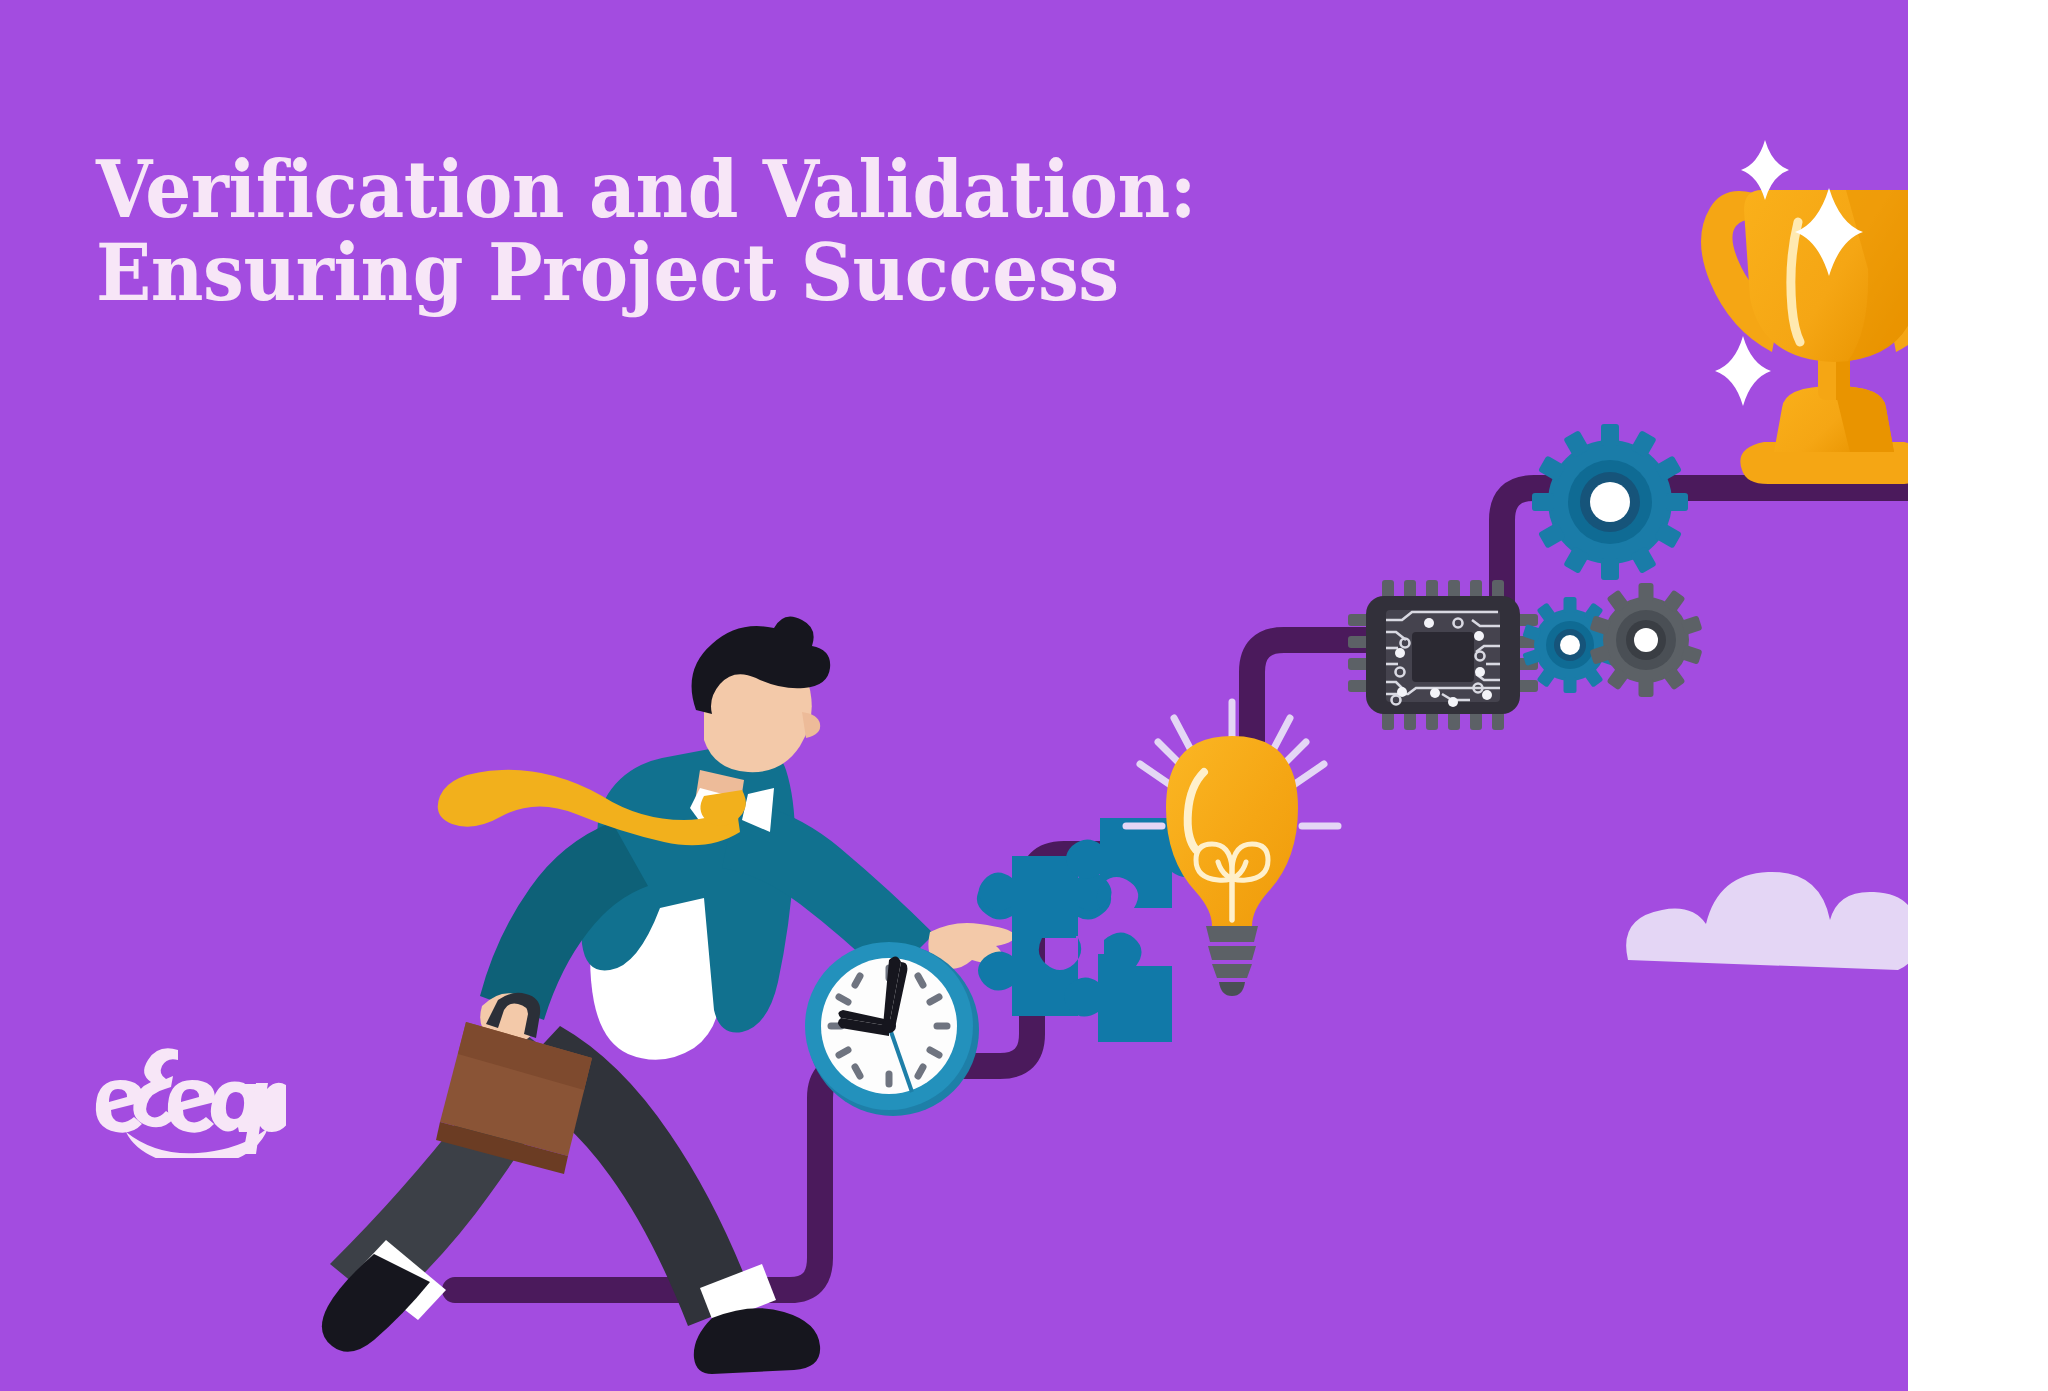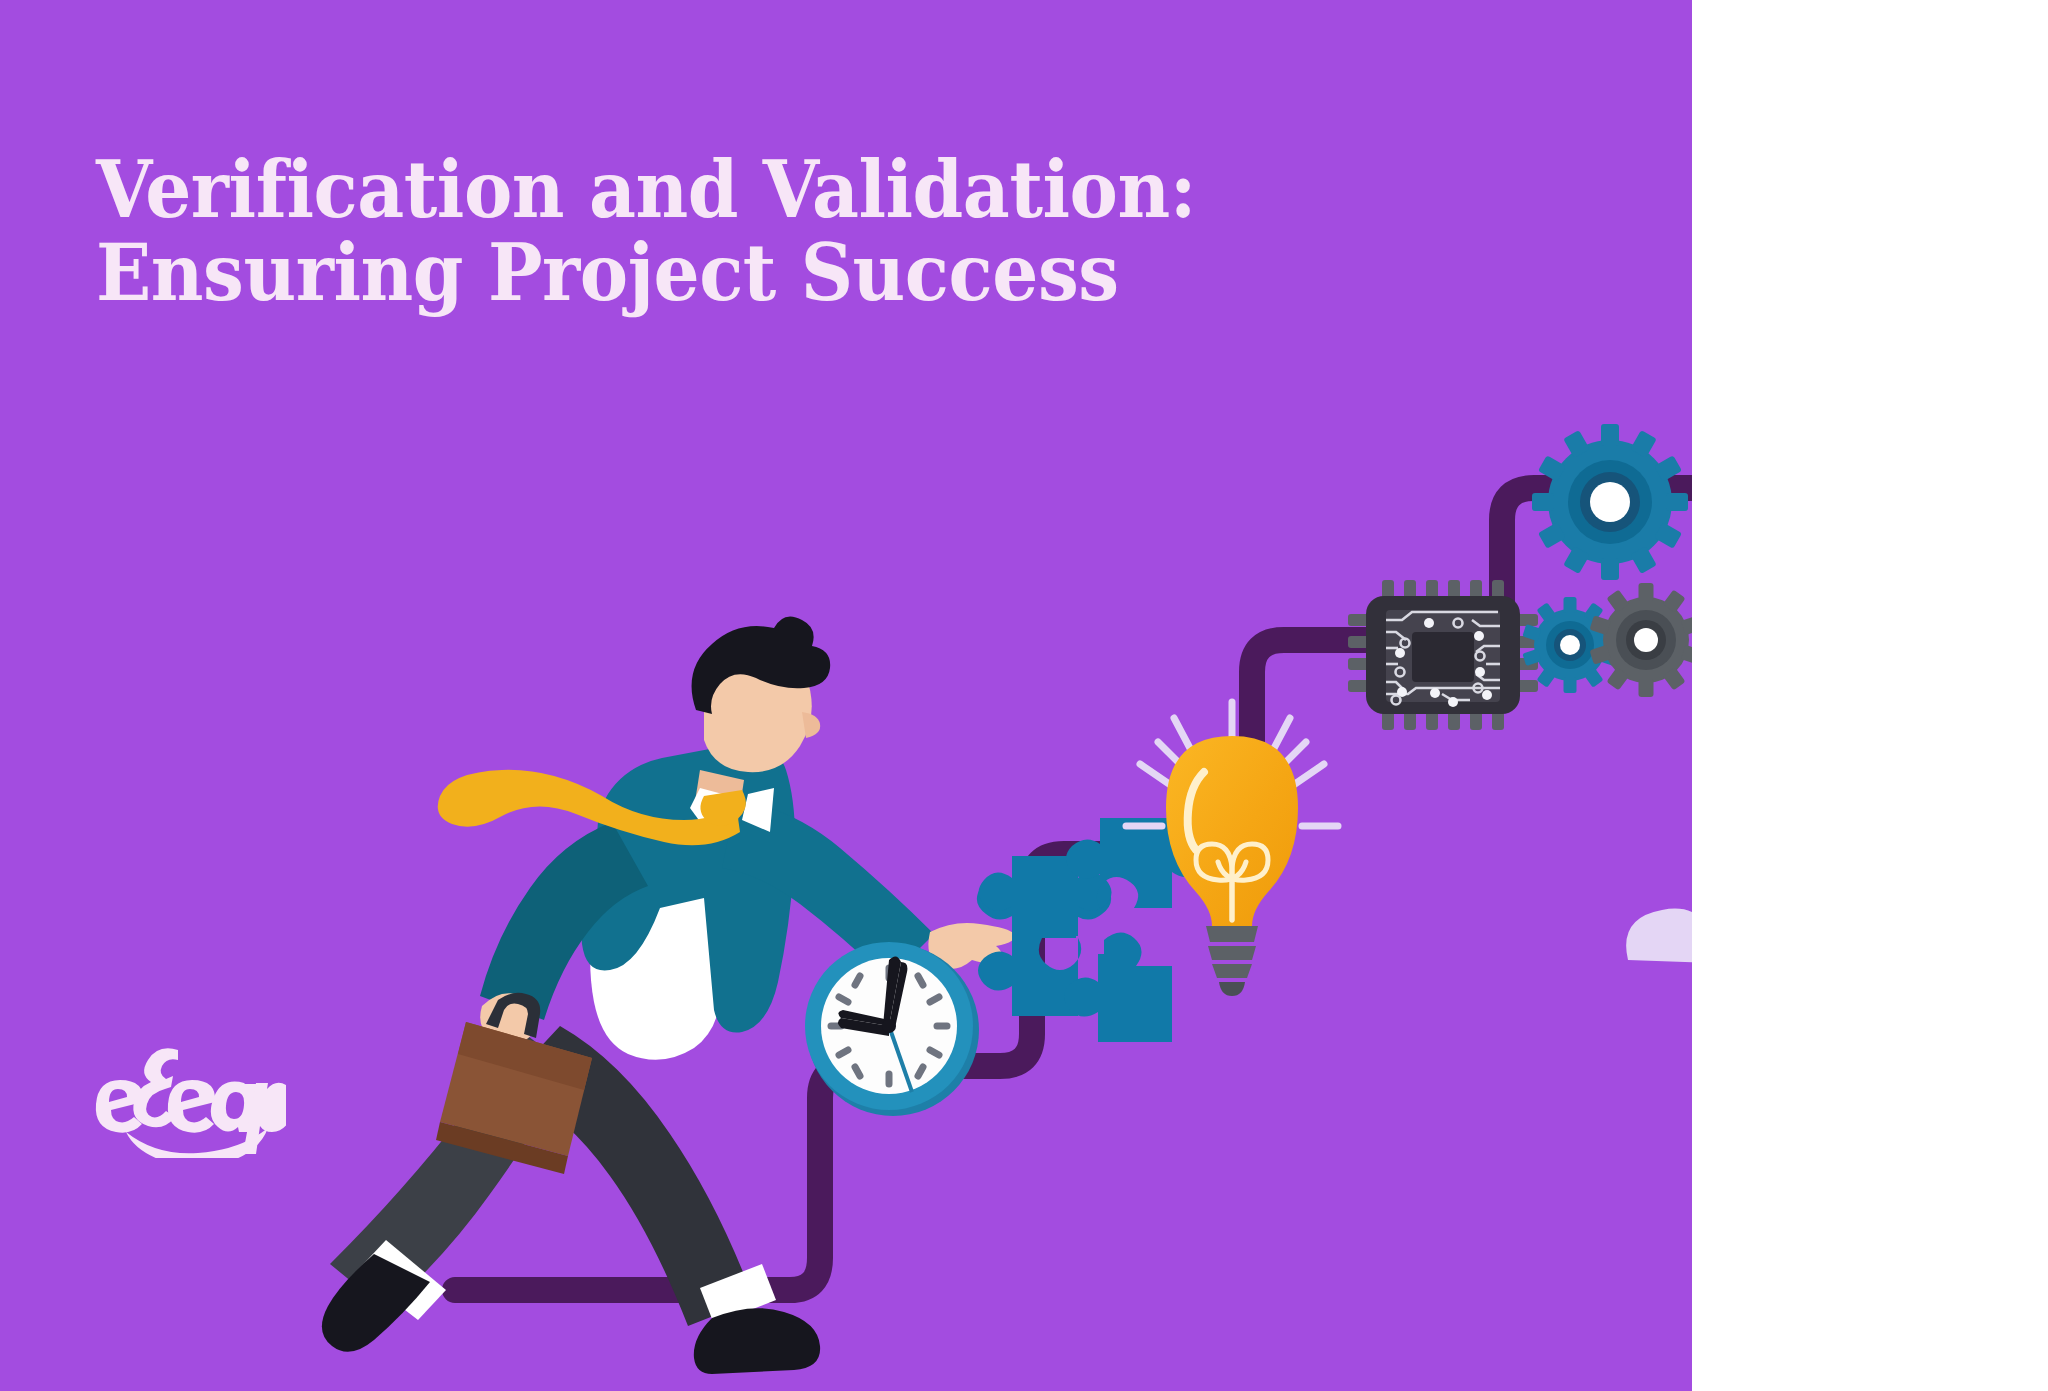--- a/index.html
+++ b/index.html
@@ -2,21 +2,21 @@
 <html><head>
 <meta charset="utf-8">
 <style>
   html, body {
     margin: 0;
     padding: 0;
     background: #ffffff;
   }
   #canvas {
     position: relative;
-    width: 1692px;
+    width: 1908px;
     height: 1391px;
     overflow: hidden;
     font-family: "Liberation Sans", sans-serif;
   }
   .bg {
     position: absolute;
     inset: 0;
     background: #A34CE0;
   }
   .title-block {

